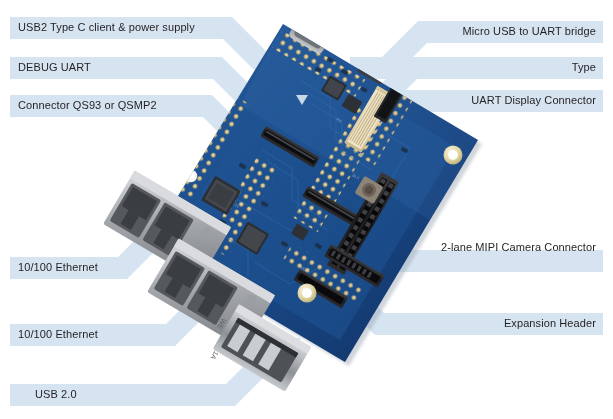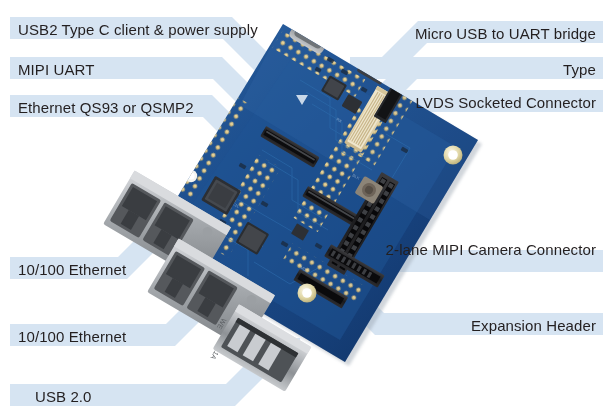--- a/index.html
+++ b/index.html
@@ -2,21 +2,21 @@
 <html><head>
 <meta charset="utf-8">
 <style>
   html,body{margin:0;padding:0;background:#fff;}
   body{width:613px;height:419px;overflow:hidden;
        font-family:"Liberation Sans","DejaVu Sans",sans-serif;}
   #stage{position:relative;width:613px;height:419px;background:#ffffff;}
   #stage svg.layer{position:absolute;left:0;top:0;width:613px;height:419px;}
   .callout-text{
      position:absolute;
-     font-size:15px;
+     font-size:11px;
      color:#231f20;
      line-height:1;
      white-space:nowrap;
      letter-spacing:.1px;
   }
   .callout-text.left{text-align:left;}
   .callout-text.right{}
 </style>
 </head>
 <body>
@@ -347,25 +347,25 @@
       <rect x="220" y="322" width="84" height="8" fill="#dcdee1"></rect>
       <rect x="226" y="334" width="70" height="34" rx="1.5" fill="#4e5256"></rect>
       <rect x="231" y="338" width="12" height="26" fill="#c9ccd0"></rect>
       <rect x="249" y="338" width="12" height="26" fill="#c9ccd0"></rect>
       <rect x="267" y="338" width="12" height="26" fill="#c9ccd0"></rect>
       <rect x="226" y="334" width="70" height="5" fill="#2e3134"></rect>
     </g>
   </svg>
 
   <div class="callout-text left" style="left:18px;top:22px;">USB2 Type C client &amp; power supply</div>
-  <div class="callout-text left" style="left:18px;top:62px;">MIPI UART</div>
-  <div class="callout-text left" style="left:18px;top:100px;">Ethernet QS93 or QSMP2</div>
+  <div class="callout-text left" style="left:18px;top:62px;">DEBUG UART</div>
+  <div class="callout-text left" style="left:18px;top:100px;">Connector QS93 or QSMP2</div>
   <div class="callout-text left" style="left:18px;top:262px;">10/100 Ethernet</div>
   <div class="callout-text left" style="left:18px;top:329px;">10/100 Ethernet</div>
   <div class="callout-text left" style="left:18px;top:389px;margin-left:17px;">USB 2.0</div>
 
   <div class="callout-text right" style="right:17px;top:26px;">Micro USB to UART bridge</div>
   <div class="callout-text right" style="right:17px;top:62px;">Type</div>
-  <div class="callout-text right" style="right:17px;top:95px;">LVDS Socketed Connector</div>
+  <div class="callout-text right" style="right:17px;top:95px;">UART Display Connector</div>
   <div class="callout-text right" style="right:17px;top:242px;">2-lane MIPI Camera Connector</div>
   <div class="callout-text right" style="right:17px;top:318px;">Expansion Header</div>
 
 </div>
 
 </body></html>

